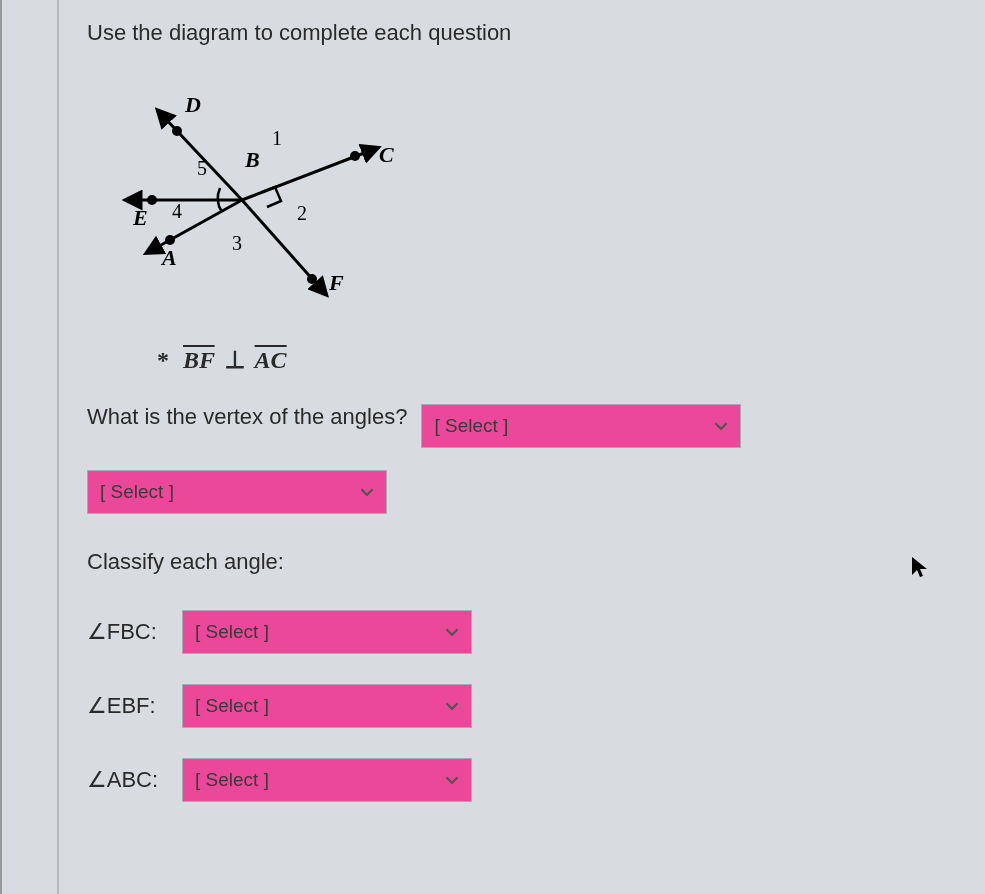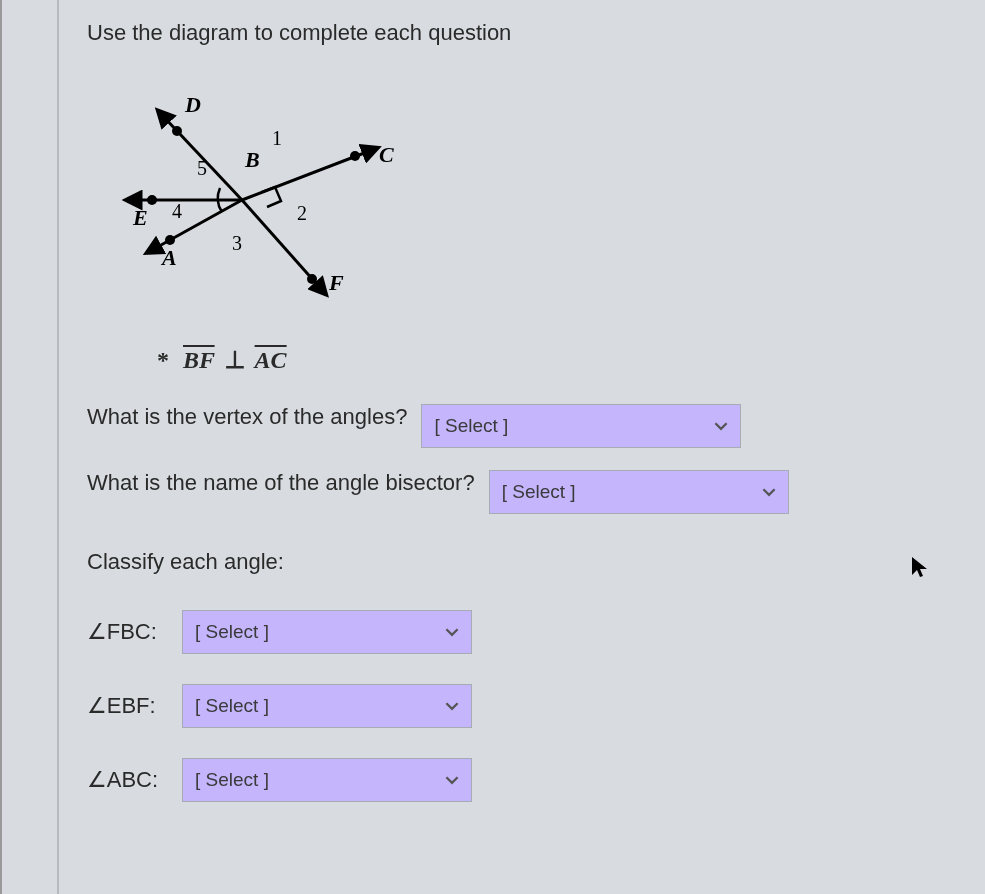--- a/index.html
+++ b/index.html
@@ -30,21 +30,21 @@
   .qrow {
     display:flex; align-items:flex-start; gap:14px;
     margin: 22px 0;
   }
   .sub { margin: 35px 0; }
   .angle-row { display:flex; align-items:center; gap:10px; margin:30px 0; }
   .angle-label { width:85px; font-weight:400; }
   .ang { font-style:normal; }
   .select {
     border:1px solid #a6acb3;
-    background:#c4b5fd;
+    background:#ec4899;
     padding:10px 12px;
     display:flex; align-items:center; justify-content:space-between;
     min-width:0;
     cursor:pointer;
     color:#3a3a3a;
     font-size:19px;
   }
   .select.sm { width:290px; }
   .select.md { width:320px; }
   .select.lg { width:300px; }
@@ -123,21 +123,20 @@
     <span>[ Select ]</span>
     <span class="chev">
       <svg viewBox="0 0 10 10">
           <path d="M1 3 L5 7 L9 3" stroke="#555" stroke-width="1.6" fill="none"></path>
         </svg>
     </span>
   </div>
 </div>
 
 <div class="qrow">
-  <span>What is the name of the angle bisector?</span>
   <div class="select lg">
     <span>[ Select ]</span>
     <span class="chev">
       <svg viewBox="0 0 10 10">
           <path d="M1 3 L5 7 L9 3" stroke="#555" stroke-width="1.6" fill="none"></path>
         </svg>
     </span>
   </div>
 </div>
 

